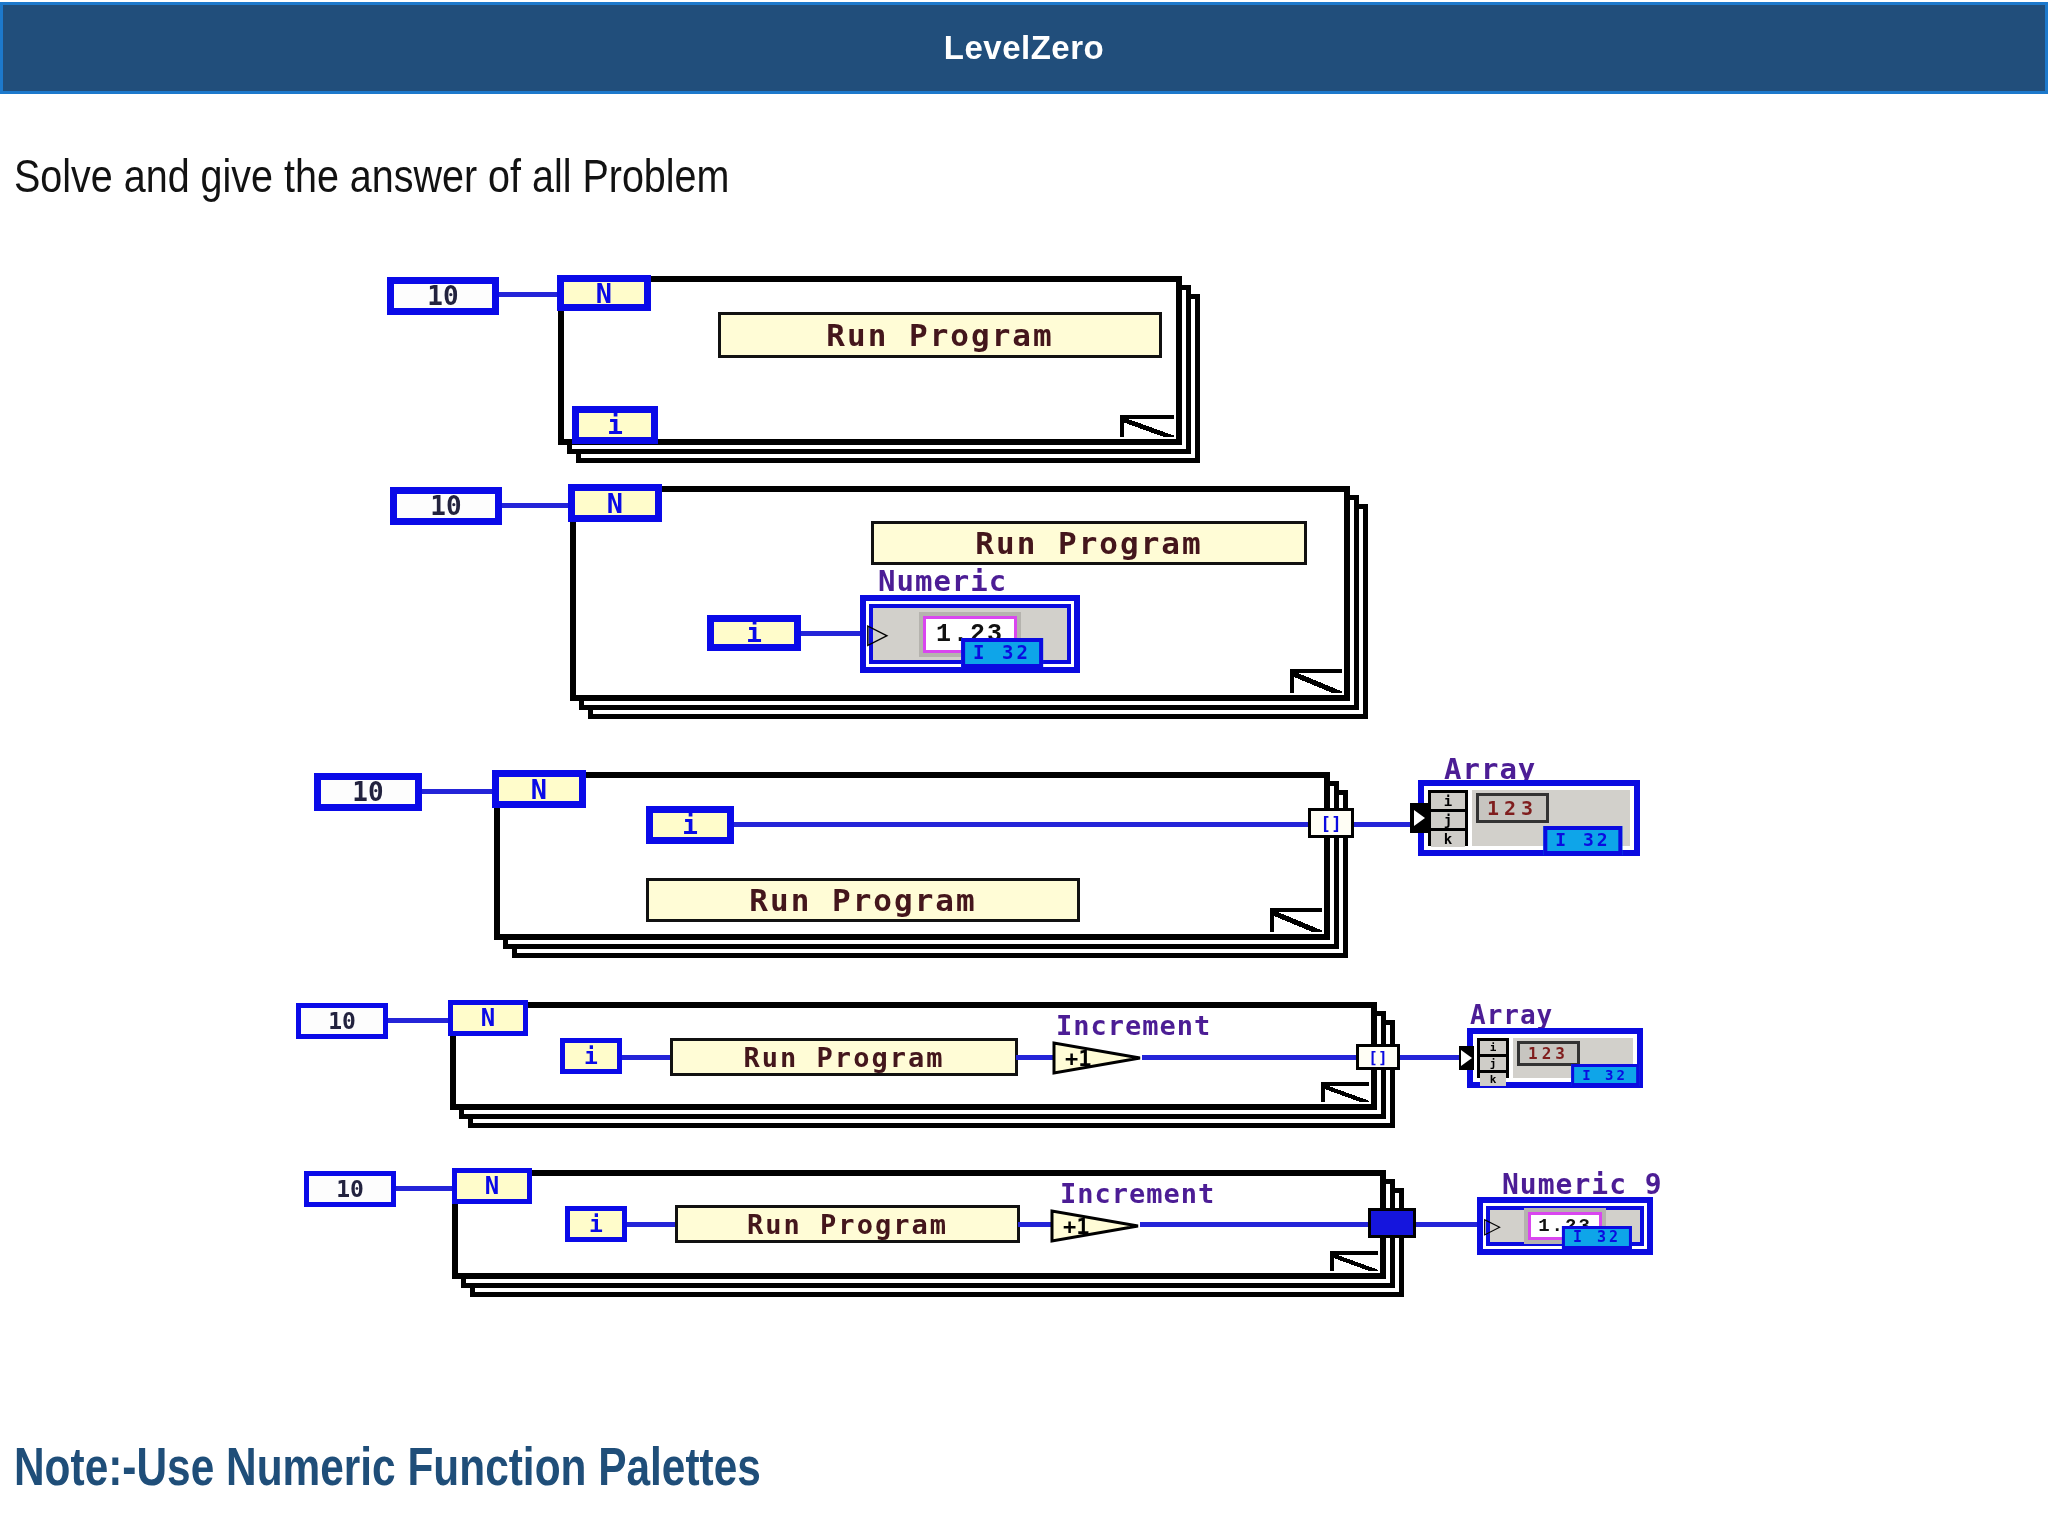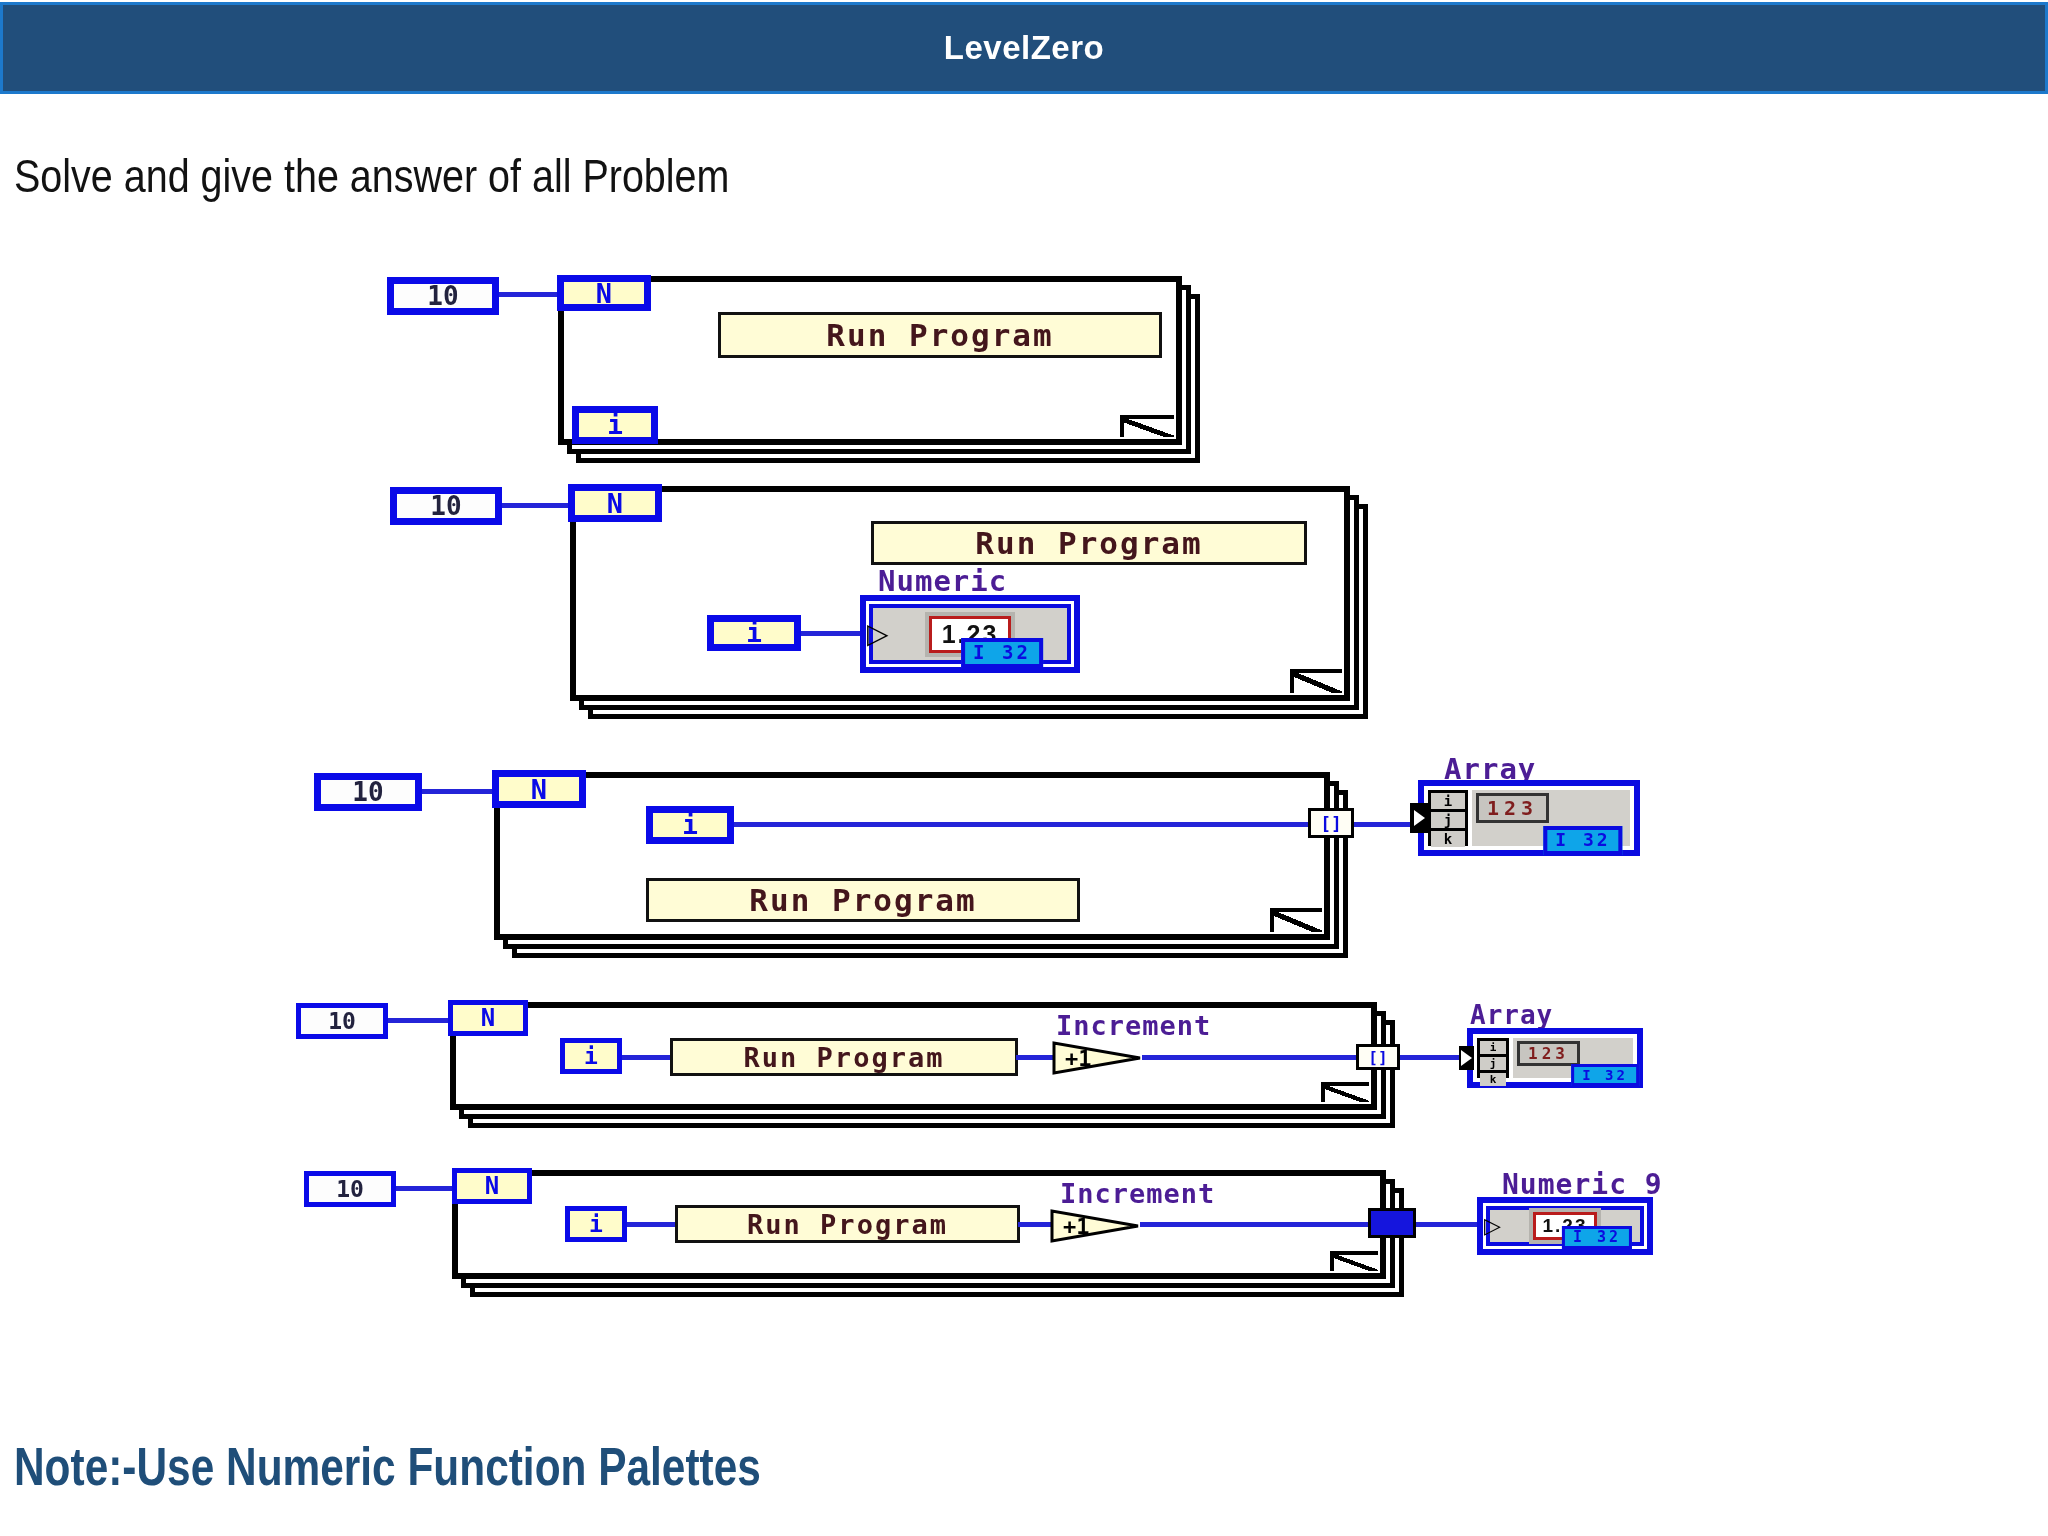--- a/index.html
+++ b/index.html
@@ -28,22 +28,22 @@
     display:flex;align-items:center;justify-content:center;color:#44161c;letter-spacing:2px;
     font-family:"DejaVu Sans Mono",monospace;font-weight:bold;}
   .lvlabel{position:absolute;font-family:"DejaVu Sans Mono",monospace;font-weight:bold;
     color:#4c1d95;letter-spacing:1px;white-space:nowrap;}
   .wire{position:absolute;height:5px;background:#2424d8;}
 
   
   .numind{position:absolute;box-sizing:border-box;border:6px solid #0b0be0;background:#fff;padding:3px;}
   .nself{position:relative;width:100%;height:100%;box-sizing:border-box;border:4px solid #0b0be0;
     background:#d2d0cb;display:flex;align-items:center;justify-content:center;}
-  .nval{background:#fff;border:3px solid #b91c1c;box-shadow:0 0 0 4px #b5b3ae;color:#111;
-    padding:1px 10px;letter-spacing:2px;font-family:Liberation Sans, sans-serif;font-weight:bold;}
+  .nval{background:#fff;border:3px solid #d946ef;box-shadow:0 0 0 4px #b5b3ae;color:#111;
+    padding:1px 10px;letter-spacing:2px;font-family:Liberation Mono, monospace;font-weight:bold;}
   .itab{position:absolute;bottom:-8px;left:50%;transform:translateX(-50%);background:#0ea5e9;
     border:4px solid #0b0be0;color:#0b0be0;padding:0 8px;line-height:1.15;letter-spacing:3px;
     font-family:"DejaVu Sans Mono",monospace;font-weight:bold;white-space:nowrap;margin-left:32px;}
   .entry{position:absolute;left:-6px;top:50%;transform:translateY(-50%);color:#000;line-height:1;z-index:2;}
 
   
   .arrind{position:absolute;box-sizing:border-box;border:6px solid #0b0be0;background:#fff;
     padding:4px;display:flex;gap:4px;}
   .idxcol{width:40px;border:3px solid #000;box-sizing:border-box;display:flex;flex-direction:column;}
   .idxcell{flex:1;background:#cfcdc8;border-bottom:3px solid #000;display:flex;align-items:center;

